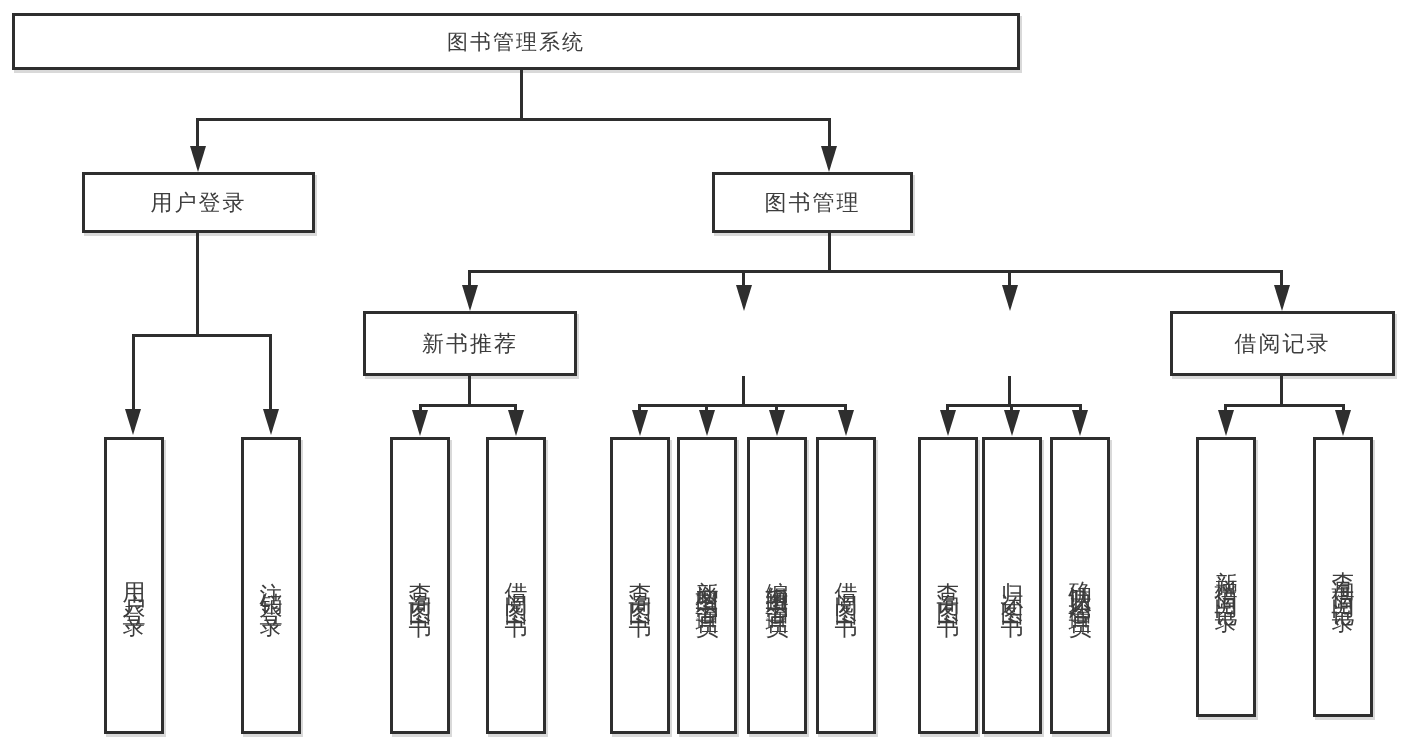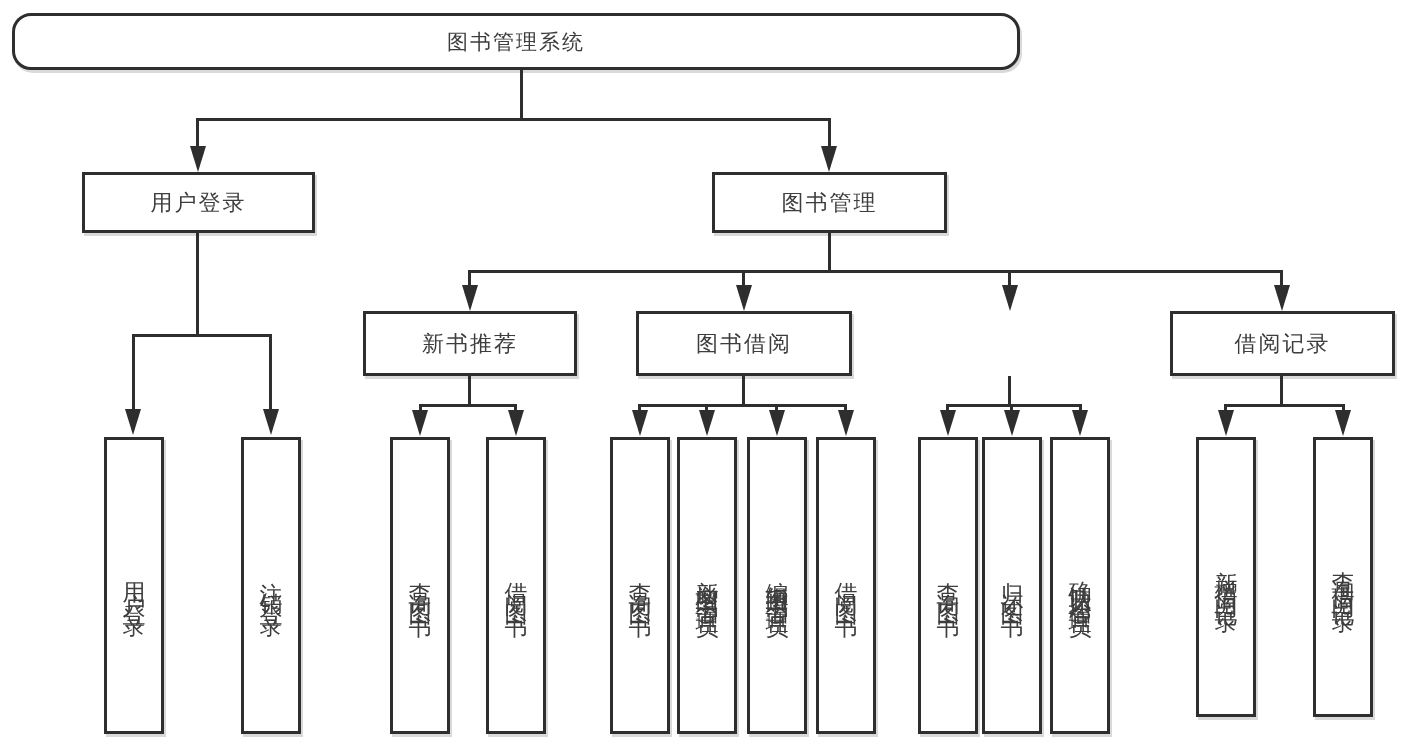--- a/index.html
+++ b/index.html
@@ -58,52 +58,51 @@
     color:var(--watermark);
     white-space:nowrap;
     z-index:10;
   }
 </style>
 </head>
 <body>
 
 <div id="canvas">
 
-  <div class="node hnode root-node" style="left:12px;top:13px;width:1008px;height:57px;border-radius:19px;">图书管理系统</div>
+  <div class="node hnode root-node" style="left:12px;top:13px;width:1008px;height:57px;">图书管理系统</div>
 
   <div class="vline" style="left:520px;top:69px;height:52px;"></div>
   <div class="hline" style="left:197px;top:118px;width:634px;"></div>
   <div class="vline" style="left:196px;top:118px;height:30px;"></div>
   <div class="arrow" style="left:190px;top:146px;"></div>
   <div class="vline" style="left:828px;top:118px;height:30px;"></div>
   <div class="arrow" style="left:821px;top:146px;"></div>
 
   <div class="node hnode" style="left:82px;top:172px;width:233px;height:61px;">用户登录</div>
-  <div class="node hnode" style="left:712px;top:172px;width:235px;height:61px;">图书管理</div>
+  <div class="node hnode" style="left:712px;top:172px;width:201px;height:61px;">图书管理</div>
 
   <div class="vline" style="left:196px;top:233px;height:104px;"></div>
   <div class="hline" style="left:132px;top:334px;width:140px;"></div>
   <div class="vline" style="left:132px;top:334px;height:77px;"></div>
   <div class="arrow" style="left:125px;top:409px;"></div>
   <div class="vline" style="left:269px;top:334px;height:77px;"></div>
   <div class="arrow" style="left:263px;top:409px;"></div>
 
   <div class="vline" style="left:828px;top:233px;height:40px;"></div>
   <div class="hline" style="left:469px;top:270px;width:814px;"></div>
   <div class="vline" style="left:468px;top:270px;height:17px;"></div>
   <div class="arrow" style="left:462px;top:285px;"></div>
   <div class="vline" style="left:742px;top:270px;height:17px;"></div>
   <div class="arrow" style="left:736px;top:285px;"></div>
   <div class="vline" style="left:1008px;top:270px;height:17px;"></div>
   <div class="arrow" style="left:1002px;top:285px;"></div>
   <div class="vline" style="left:1280px;top:270px;height:17px;"></div>
   <div class="arrow" style="left:1274px;top:285px;"></div>
 
   <div class="node hnode" style="left:363px;top:311px;width:214px;height:65px;">新书推荐</div>
-  <div class="node hnode" style="left:636px;top:311px;width:216px;height:65px;">图书借阅</div>
   <div class="node hnode" style="left:1170px;top:311px;width:225px;height:65px;">借阅记录</div>
 
   <div class="vline" style="left:468px;top:376px;height:31px;"></div>
   <div class="hline" style="left:419px;top:404px;width:98px;"></div>
   <div class="vline" style="left:419px;top:404px;height:9px;"></div>
   <div class="arrow" style="left:412px;top:410px;"></div>
   <div class="vline" style="left:514px;top:404px;height:9px;"></div>
   <div class="arrow" style="left:508px;top:410px;"></div>
 
   <div class="vline" style="left:742px;top:376px;height:31px;"></div>

